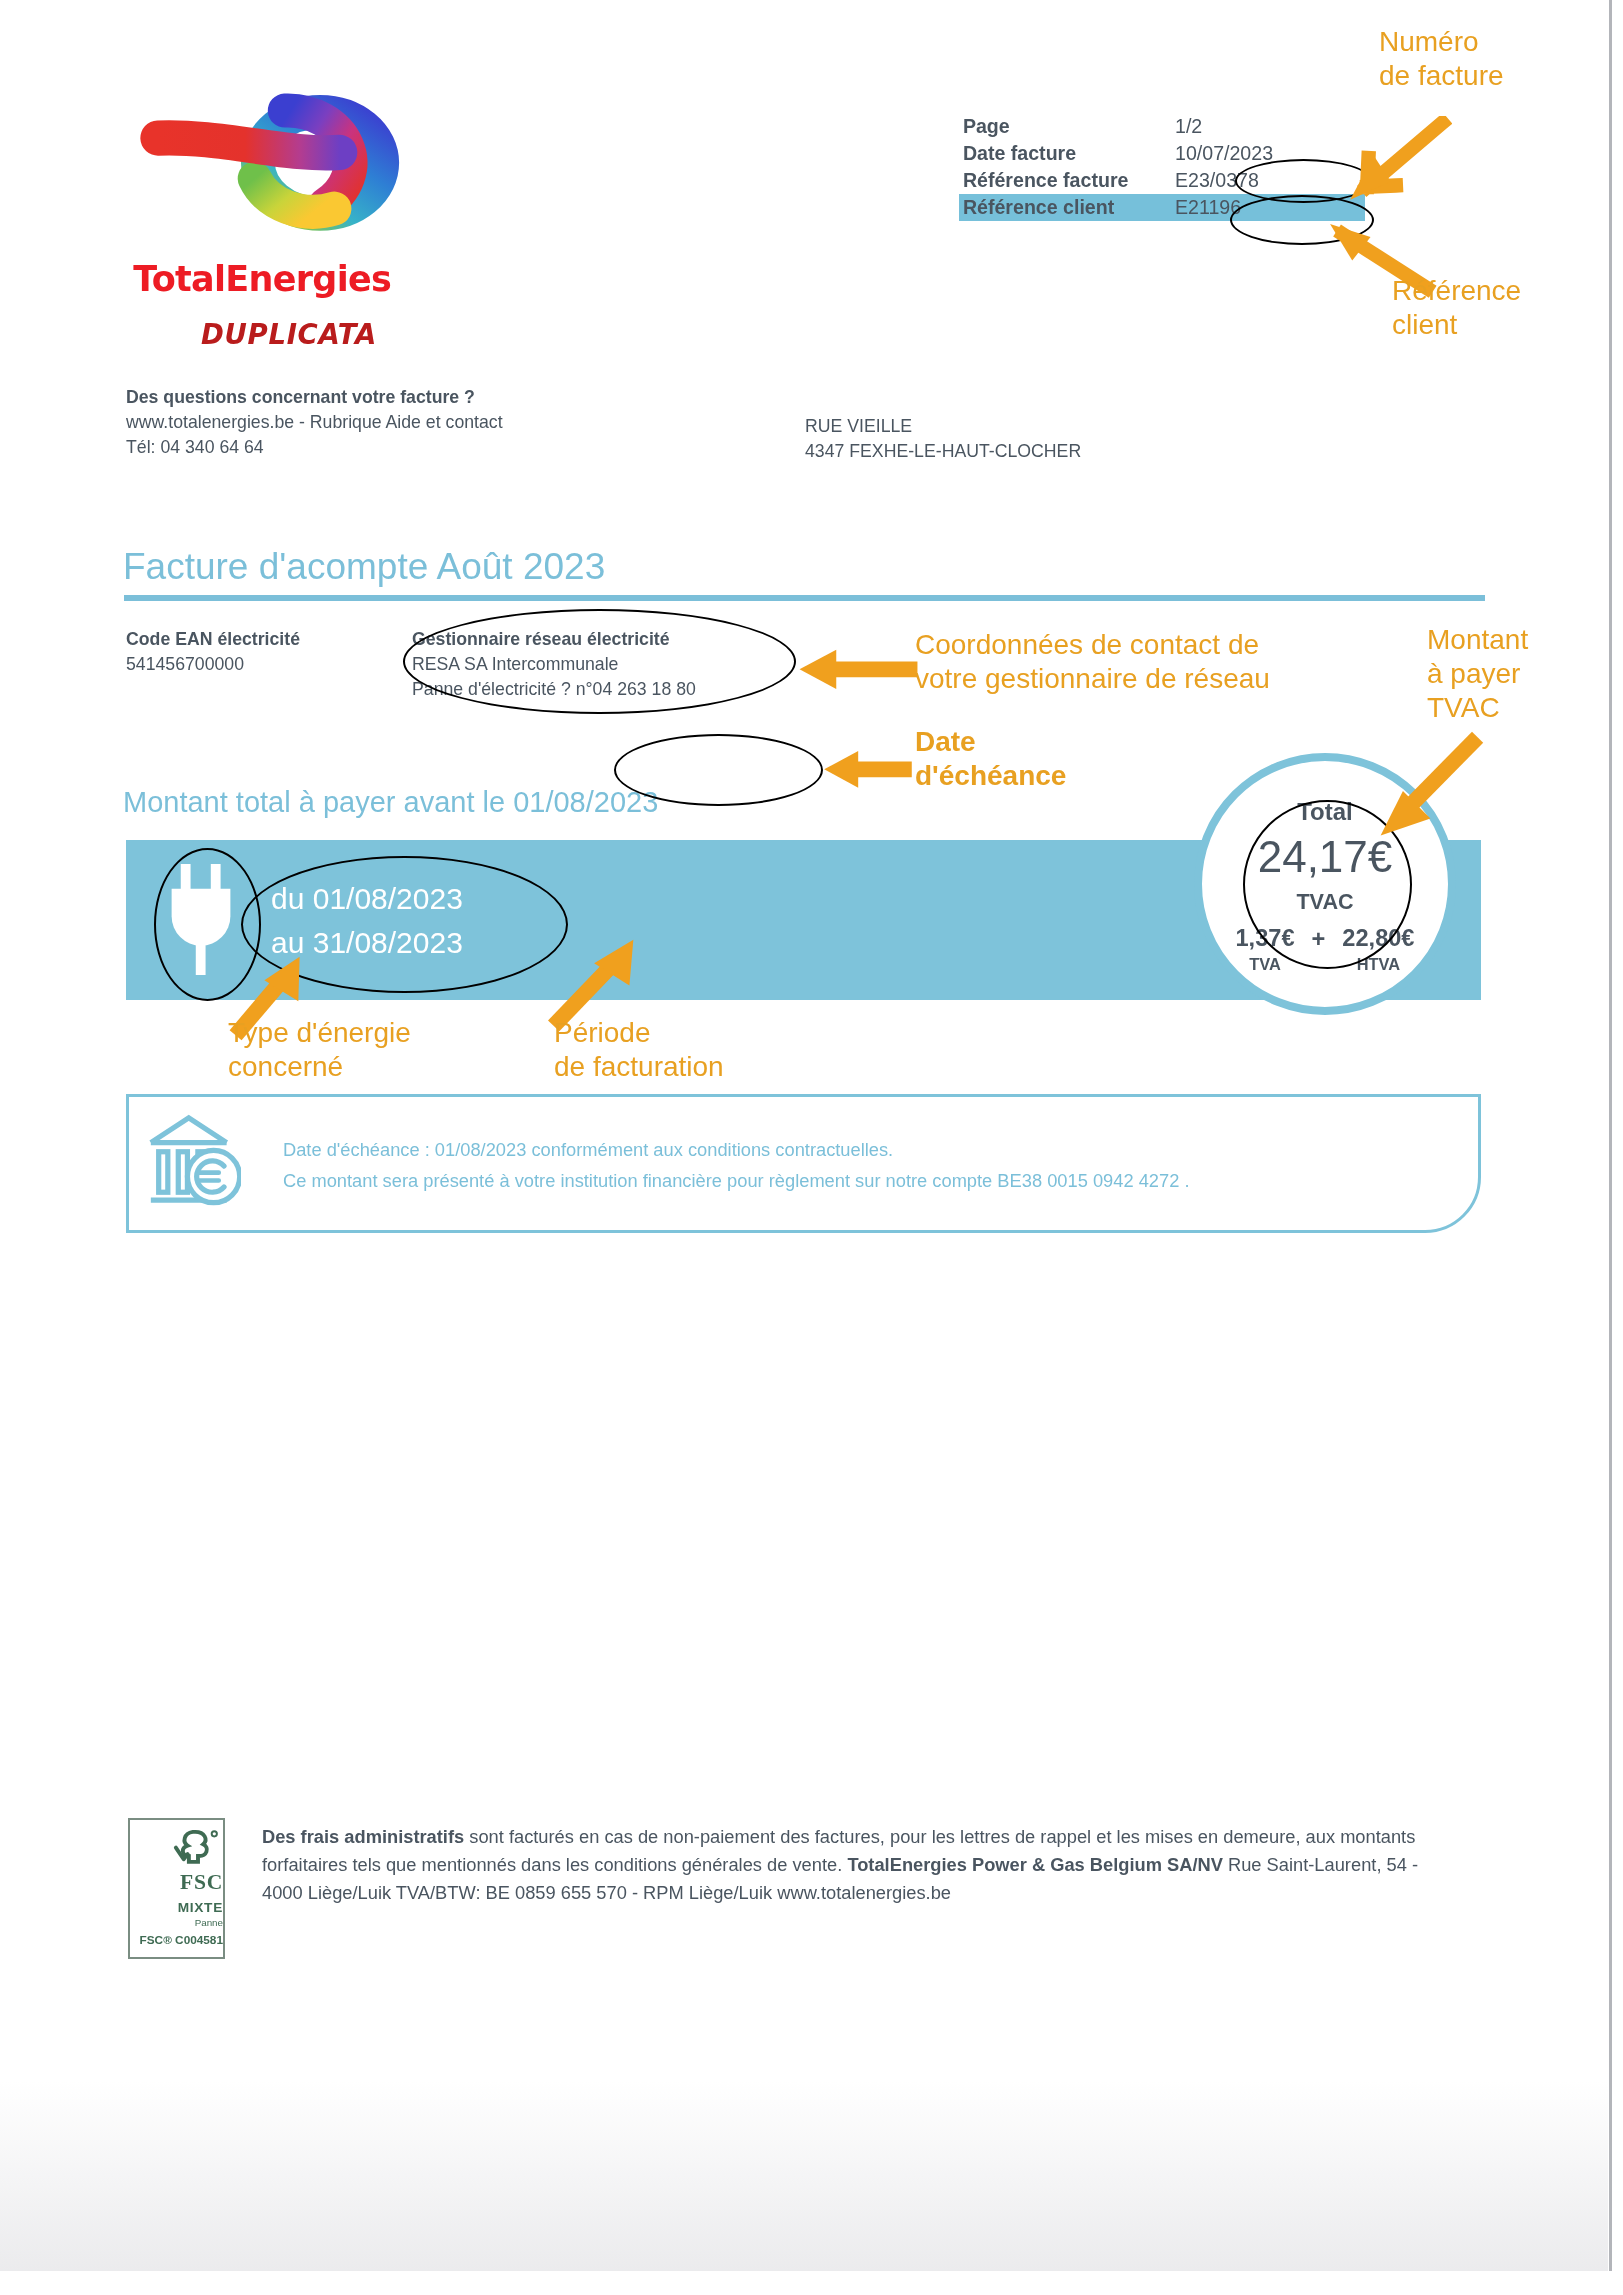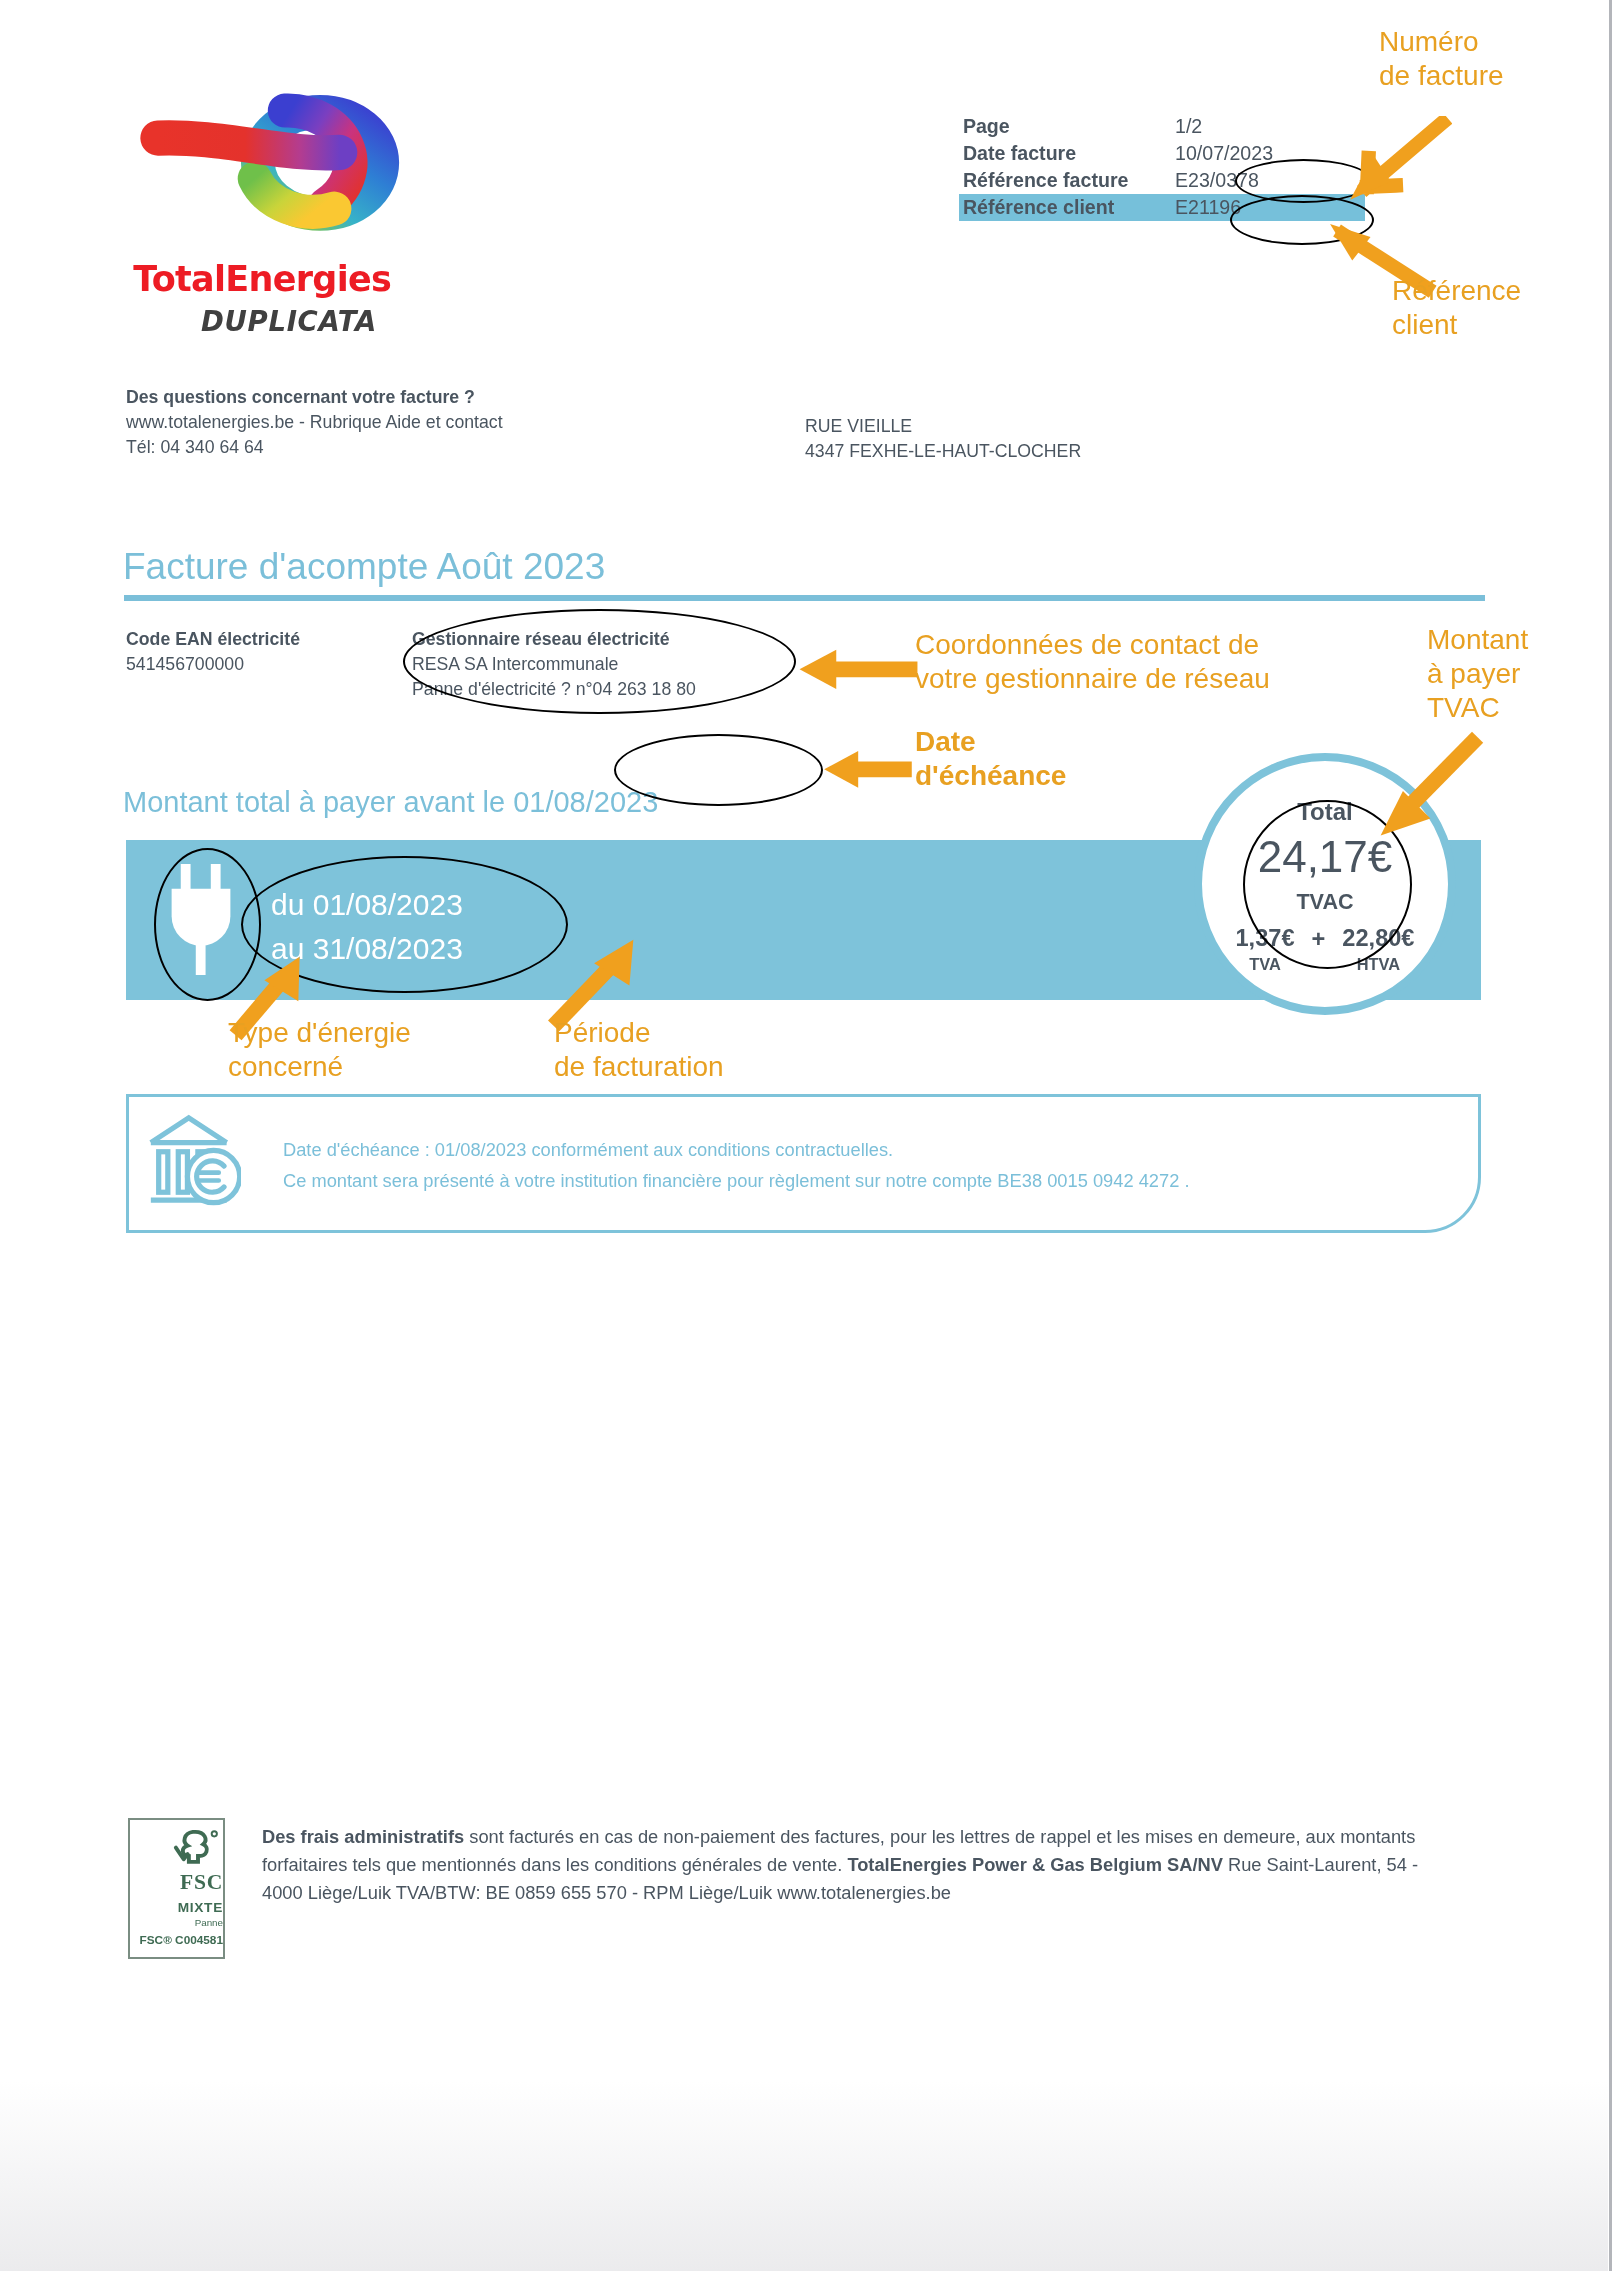--- a/index.html
+++ b/index.html
@@ -53,23 +53,23 @@
     color: #ED1C24;
     letter-spacing: -0.7px;
     margin-left: 9.2px;
     margin-top: -10.5px;
     font-family: "DejaVu Sans", sans-serif;
   }
   #logo-duplicata {
     font-size: 27.5px;
     font-weight: bold;
     font-style: italic;
-    color: #404040;
+    color: #b91c1c;
     margin-left: 77px;
-    margin-top: 6px;
+    margin-top: 19px;
     letter-spacing: 0.7px;
     font-family: "DejaVu Sans", sans-serif;
   }
 
   
   #meta-table {
     position: absolute;
     left: 959px;
     top: 113px;
     width: 406px;
@@ -164,21 +164,21 @@
   #plug-icon {
     position: absolute;
     left: 39px;
     top: 23.6px;
     width: 72px;
     height: 111px;
   }
   #period-dates {
     position: absolute;
     left: 145px;
-    top: 43px;
+    top: 37px;
     font-size: 30px;
     color: #ffffff;
     line-height: 1.45;
   }
 
   
   #total-circle {
     position: absolute;
     left: 1194px;
     top: 753px;

